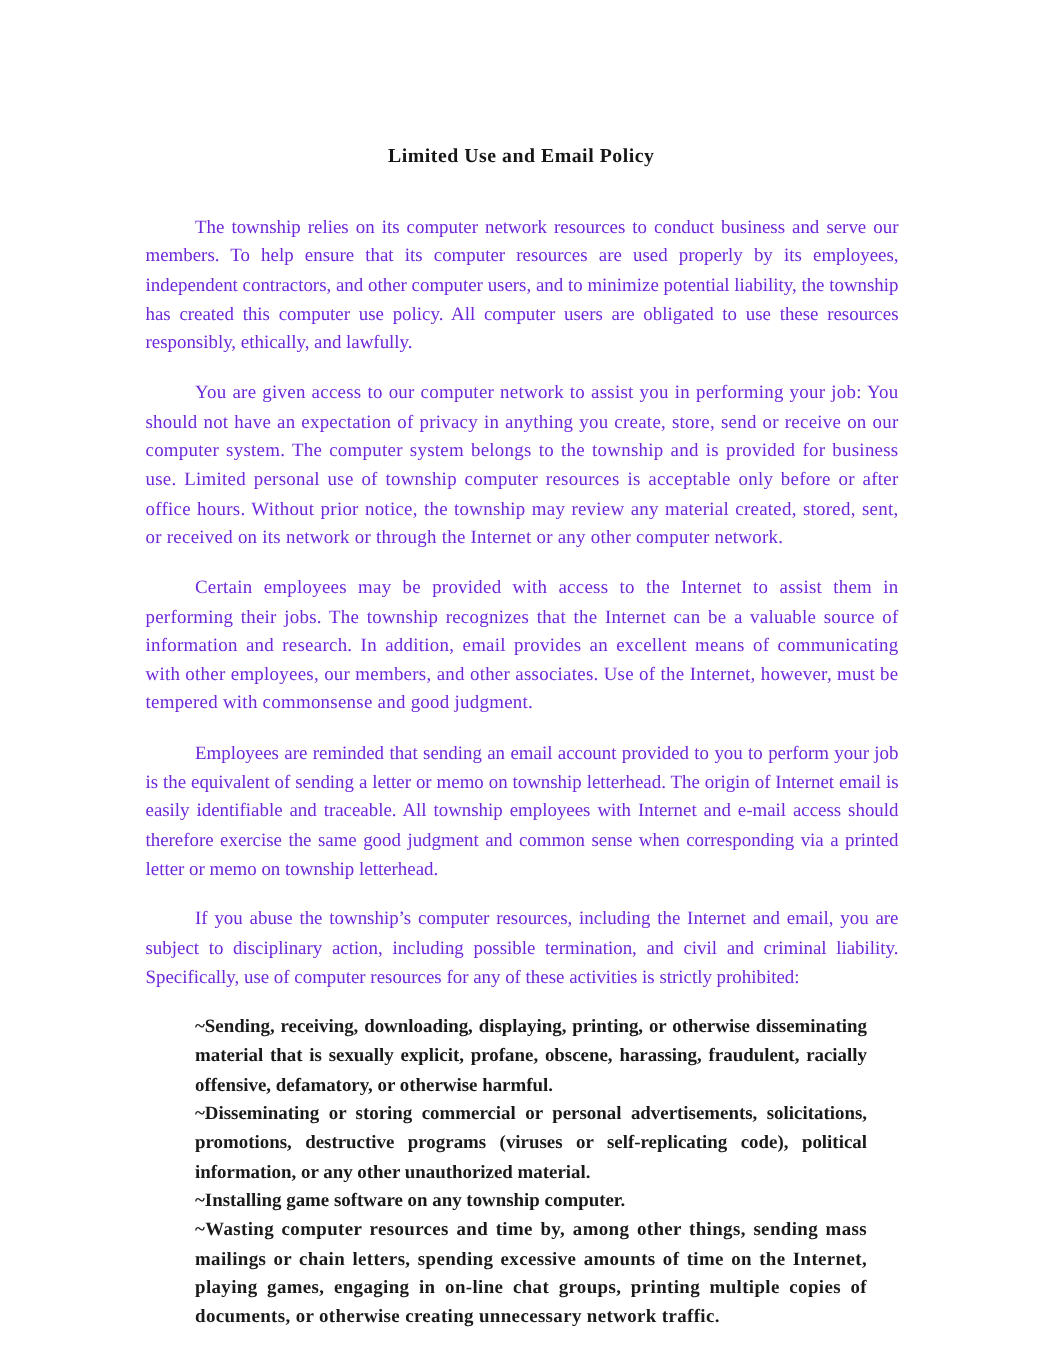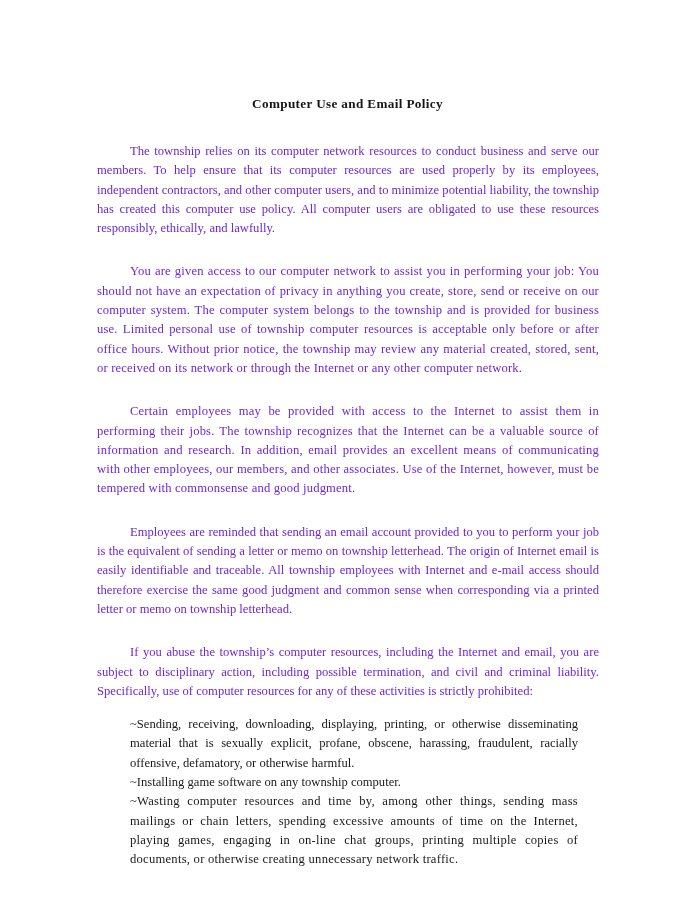--- a/index.html
+++ b/index.html
@@ -45,30 +45,31 @@
     text-align: justify;
     text-justify: inter-word;
     text-indent: 33px;
     font-size: 12.6px;
     line-height: 19.3px;
     color: #6d28d9;
     -webkit-hyphens: none;
     hyphens: none;
   }
   p.para + p.para {
-    margin-top: 24px;
+    margin-top: 14px;
   }
   p.para.loose {
     letter-spacing: 0.18px;
   }
   .bullets {
     margin: 14px 0 0 0;
     padding: 0;
     width: 448px;
     margin-left: 33px;
+    font-weight: bold;
   }
   .bullet {
     margin: 0;
     padding: 0;
     text-align: justify;
     text-justify: inter-word;
     text-indent: 0;
     font-size: 12.6px;
     line-height: 19.3px;
     color: #1a1a1a;
@@ -80,38 +81,39 @@
   }
   .bullet .tilde {
     font-size: 12.6px;
   }
 </style>
 </head>
 <body>
 
 <div class="page">
 
-  <div class="doc-title">Computer Use and Email Policy</div>
+  <div class="doc-title">Limited Use and Email Policy</div>
 
   <div class="body-area">
 
     <p class="para">The township relies on its computer network resources to conduct business and serve our members. To help ensure that its computer resources are used properly by its employees, independent contractors, and other computer users, and to minimize potential liability, the township has created this computer use policy. All computer users are obligated to use these resources responsibly, ethically, and lawfully.</p>
 
     <p class="para loose">You are given access to our computer network to assist you in performing your job: You should not have an expectation of privacy in anything you create, store, send or receive on our computer system. The computer system belongs to the township and is provided for business use. Limited personal use of township computer resources is acceptable only before or after office hours. Without prior notice, the township may review any material created, stored, sent, or received on its network or through the Internet or any other computer network.</p>
 
     <p class="para loose">Certain employees may be provided with access to the Internet to assist them in performing their jobs. The township recognizes that the Internet can be a valuable source of information and research. In addition, email provides an excellent means of communicating with other employees, our members, and other associates. Use of the Internet, however, must be tempered with commonsense and good judgment.</p>
 
     <p class="para">Employees are reminded that sending an email account provided to you to perform your job is the equivalent of sending a letter or memo on township letterhead. The origin of Internet email is easily identifiable and traceable. All township employees with Internet and e-mail access should therefore exercise the same good judgment and common sense when corresponding via a printed letter or memo on township letterhead.</p>
 
     <p class="para">If you abuse the township’s computer resources, including the Internet and email, you are subject to disciplinary action, including possible termination, and civil and criminal liability. Specifically, use of computer resources for any of these activities is strictly prohibited:</p>
 
     <div class="bullets">
 
       <p class="bullet"><span class="tilde">~</span><span>Sending, receiving, downloading, displaying, printing, or otherwise disseminating material that is sexually explicit, profane, obscene, harassing, fraudulent, racially offensive, defamatory, or otherwise harmful.</span></p>
 
+      <p class="bullet"><span class="tilde">~</span><span>Disseminating or storing commercial or personal advertisements, solicitations, promotions, destructive programs (viruses or self-replicating code), political information, or any other unauthorized material.</span></p>
 
       <p class="bullet"><span class="tilde">~</span><span>Installing game software on any township computer.</span></p>
 
       <p class="bullet loose"><span class="tilde">~</span><span>Wasting computer resources and time by, among other things, sending mass mailings or chain letters, spending excessive amounts of time on the Internet, playing games, engaging in on-line chat groups, printing multiple copies of documents, or otherwise creating unnecessary network traffic.</span></p>
 
     </div>
 
   </div>
 </div>
 

